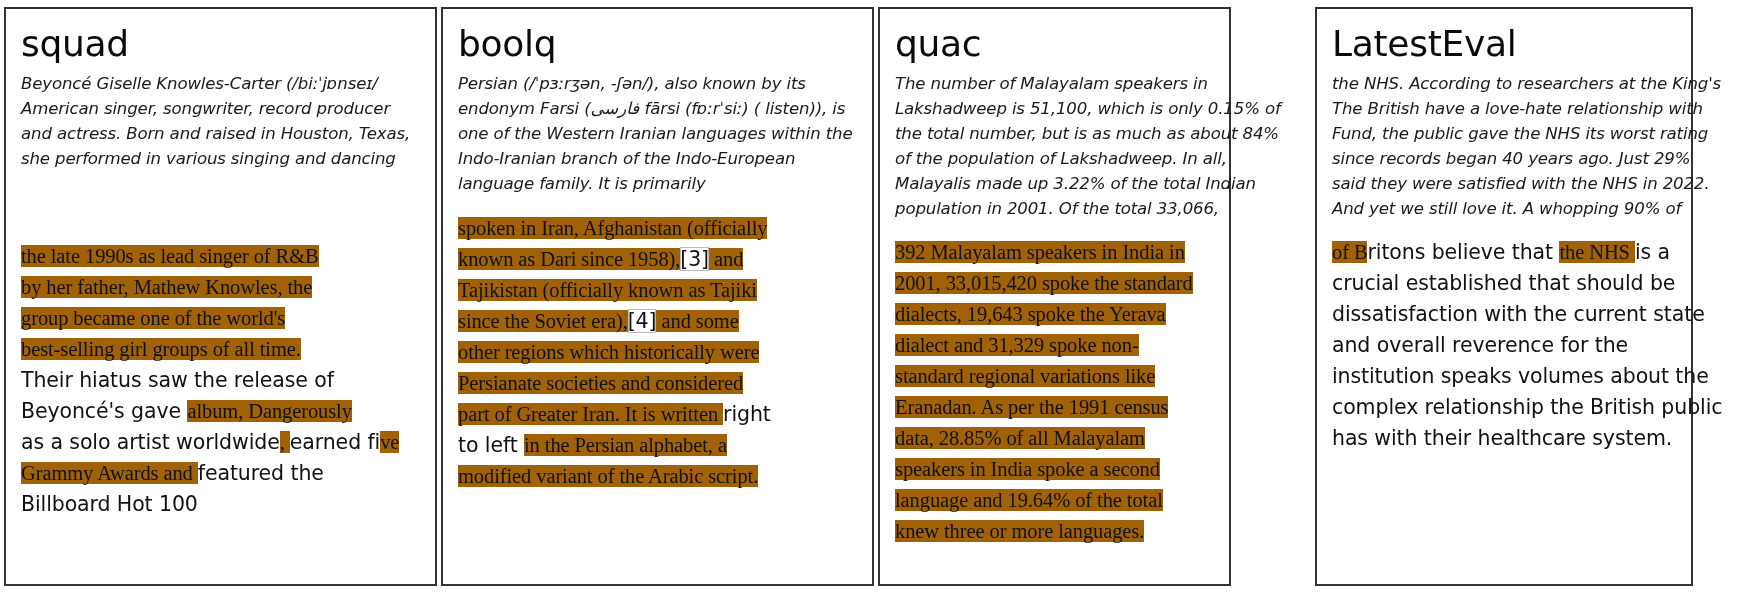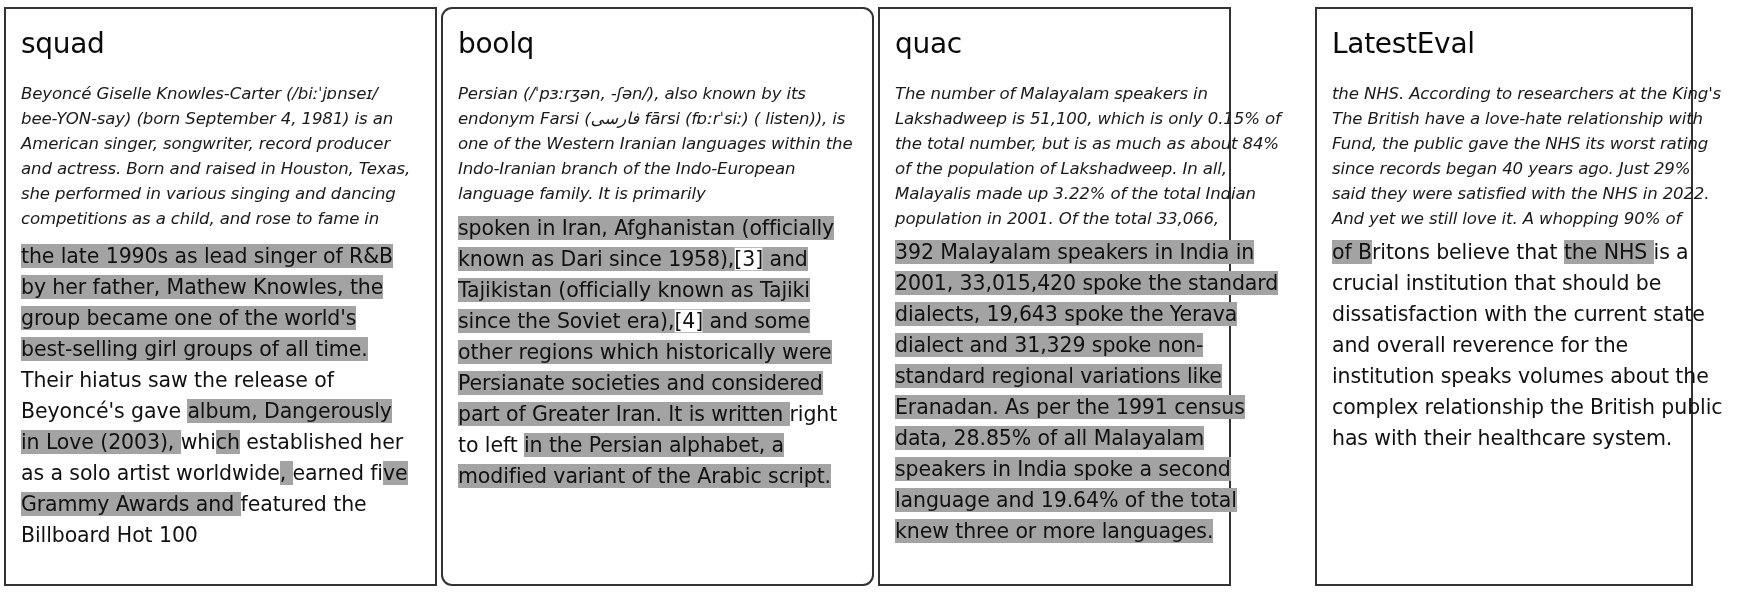--- a/index.html
+++ b/index.html
@@ -1,58 +1,55 @@
 <!DOCTYPE html>
 <html><head>
 <meta charset="utf-8">
 <style>
   html, body { margin: 0; padding: 0; background: #ffffff; }
   body { width: 1752px; height: 596px; position: relative; overflow: hidden;
          font-family: "DejaVu Sans", "Liberation Sans", sans-serif; color: #111; }
   .panel { position: absolute; top: 7px; height: 579px; border: 2px solid #333;
            box-sizing: border-box; background: #fff; }
-  .panel-title { position: absolute; left: 15px; top: 18px; font-size: 28px; font-weight: 500;
+  .panel-title { position: absolute; left: 15px; top: 18px; font-size: 36px; font-weight: 500;
                  letter-spacing: -0.3px; color: #0a0a0a; margin: 0; line-height: 34px; }
-  .context { position: absolute; left: 15px; top: 72px; right: 10px; }
+  .context { position: absolute; left: 15px; top: 62px; right: 10px; }
   .ctx-line { font-style: italic; font-size: 16.6px; line-height: 25px; height: 25px;
               white-space: nowrap; color: #1a1a1a; letter-spacing: -0.15px; }
   .body-lines { position: absolute; left: 15px; right: 10px; }
   .body-line { font-size: 20.5px; line-height: 31px; height: 31px; white-space: nowrap;
                color: #111; letter-spacing: -0.1px; }
-  .seg.hl { background: #a3a3a3; }
+  .seg.hl { background: #a16207; font-family: Liberation Serif, serif; }
   .seg.box { background: #fff; outline: 1px solid #bbb; outline-offset: -1px; }
 </style>
 </head>
 <body>
 
 <div class="panel" style="left:4px; width:433px;">
   <h2 class="panel-title">squad</h2>
   <div class="context">
       <div class="ctx-line">Beyoncé Giselle Knowles-Carter (/biːˈjɒnseɪ/</div>
-      <div class="ctx-line">bee-YON-say) (born September 4, 1981) is an</div>
       <div class="ctx-line">American singer, songwriter, record producer</div>
       <div class="ctx-line">and actress. Born and raised in Houston, Texas,</div>
       <div class="ctx-line">she performed in various singing and dancing</div>
-      <div class="ctx-line">competitions as a child, and rose to fame in</div>
     </div>
   <div class="body-lines" style="top:232px;">
       <div class="body-line"><span class="seg hl">the late 1990s as lead singer of R&amp;B</span></div>
       <div class="body-line"><span class="seg hl">by her father, Mathew Knowles, the</span></div>
       <div class="body-line"><span class="seg hl">group became one of the world's</span></div>
       <div class="body-line"><span class="seg hl">best-selling girl groups of all time.</span></div>
       <div class="body-line"><span class="seg">Their hiatus saw the release of</span></div>
       <div class="body-line"><span class="seg">Beyoncé's gave </span><span class="seg hl">album, Dangerously</span></div>
-      <div class="body-line"><span class="seg hl">in Love (2003), </span><span class="seg">whi</span><span class="seg hl">ch</span><span class="seg"> established her</span></div>
       <div class="body-line"><span class="seg">as a solo artist worldwide</span><span class="seg hl">, </span><span class="seg">earned fi</span><span class="seg hl">ve</span></div>
       <div class="body-line"><span class="seg hl">Grammy Awards and </span><span class="seg">featured the</span></div>
       <div class="body-line"><span class="seg">Billboard Hot 100</span></div>
     </div>
 </div>
 
-<div class="panel" style="left:441px; width:433px;border-radius:11px;">
+<div class="panel" style="left:441px; width:433px;">
   <h2 class="panel-title">boolq</h2>
   <div class="context">
       <div class="ctx-line">Persian (/ˈpɜːrʒən, -ʃən/), also known by its</div>
       <div class="ctx-line">endonym Farsi (فارسی fārsi (fɒːrˈsiː) ( listen)), is</div>
       <div class="ctx-line">one of the Western Iranian languages within the</div>
       <div class="ctx-line">Indo-Iranian branch of the Indo-European</div>
       <div class="ctx-line">language family. It is primarily</div>
     </div>
   <div class="body-lines" style="top:204px;">
       <div class="body-line"><span class="seg hl">spoken in Iran, Afghanistan (officially</span></div>
@@ -96,20 +93,20 @@
   <div class="context">
       <div class="ctx-line">the NHS. According to researchers at the King's</div>
       <div class="ctx-line">The British have a love-hate relationship with</div>
       <div class="ctx-line">Fund, the public gave the NHS its worst rating</div>
       <div class="ctx-line">since records began 40 years ago. Just 29%</div>
       <div class="ctx-line">said they were satisfied with the NHS in 2022.</div>
       <div class="ctx-line">And yet we still love it. A whopping 90% of</div>
     </div>
   <div class="body-lines" style="top:228px;">
       <div class="body-line"><span class="seg hl">of B</span><span class="seg">ritons believe that </span><span class="seg hl">the NHS </span><span class="seg">is a</span></div>
-      <div class="body-line"><span class="seg">crucial institution that should be</span></div>
+      <div class="body-line"><span class="seg">crucial established that should be</span></div>
       <div class="body-line"><span class="seg">dissatisfaction with the current state</span></div>
       <div class="body-line"><span class="seg">and overall reverence for the</span></div>
       <div class="body-line"><span class="seg">institution speaks volumes about the</span></div>
       <div class="body-line"><span class="seg">complex relationship the British public</span></div>
       <div class="body-line"><span class="seg">has with their healthcare system.</span></div>
     </div>
 </div>
 
 </body></html>

